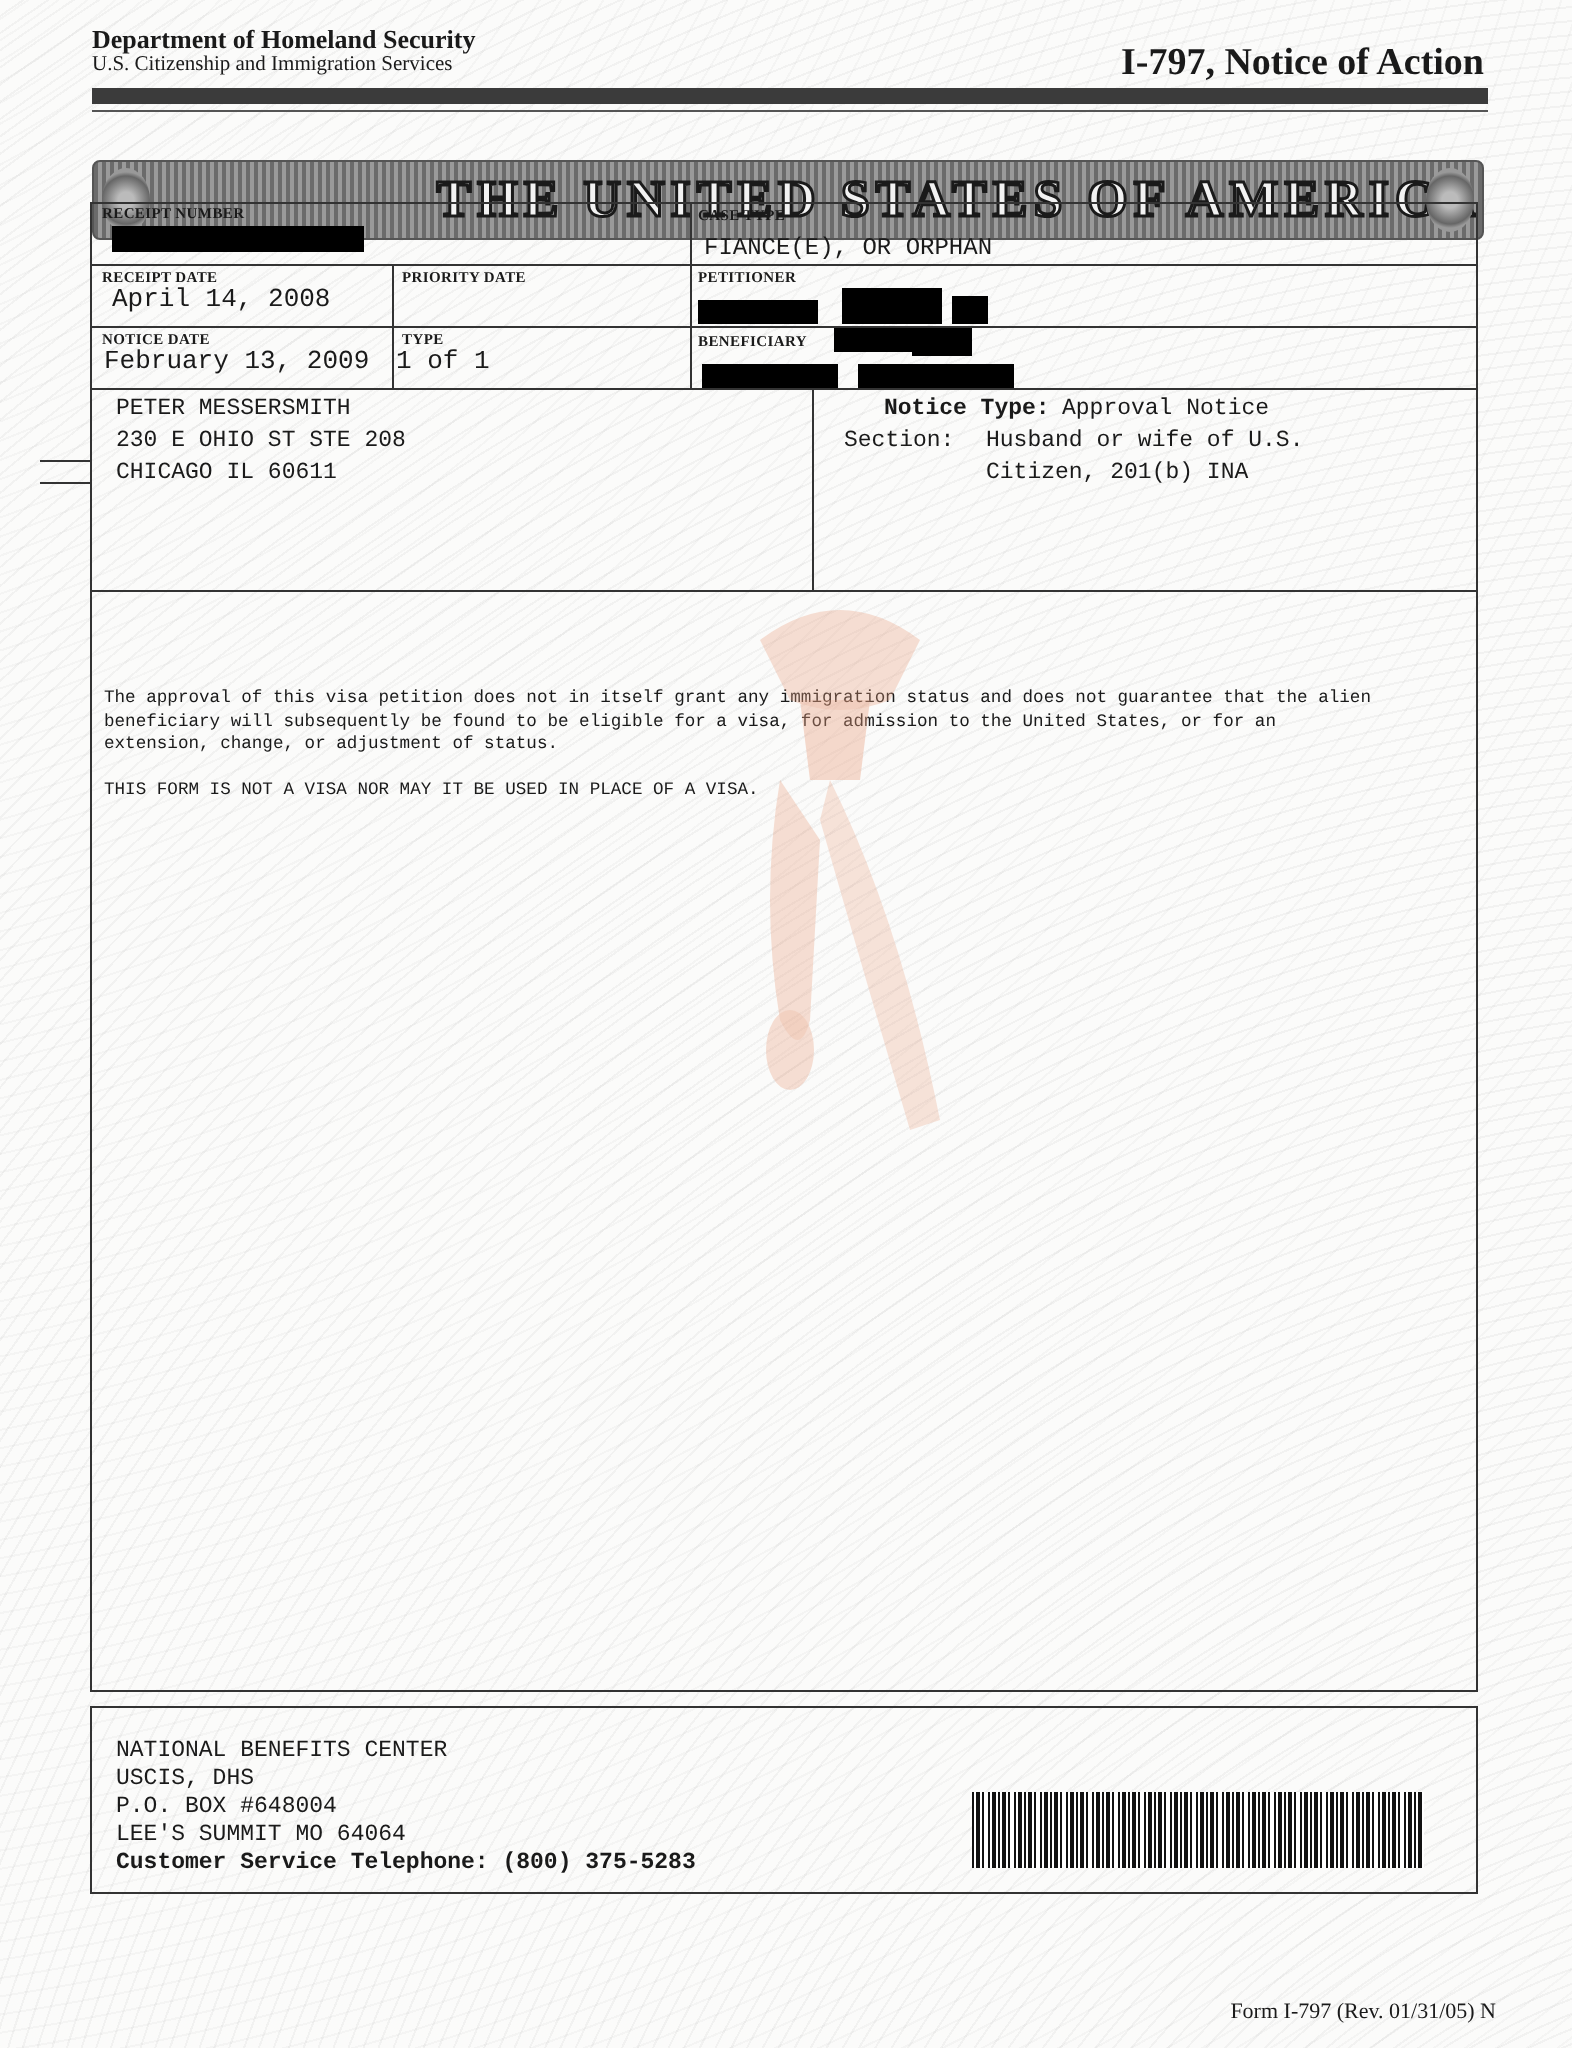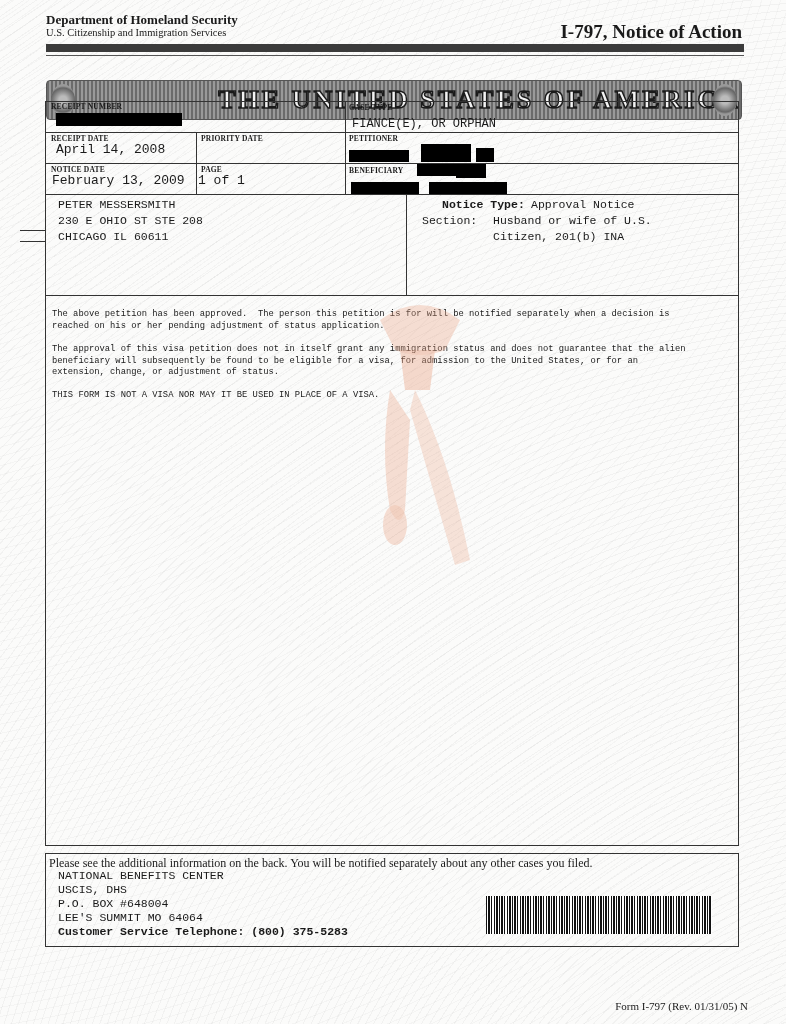--- a/index.html
+++ b/index.html
@@ -71,59 +71,56 @@
   <div class="lbl" style="left:5px;top:32px">RECEIPT DATE</div>
   <div class="val" style="left:10px;top:40px">April 14, 2008</div>
   <div class="lbl" style="left:155px;top:32px">PRIORITY DATE</div>
   <div class="lbl" style="left:303px;top:32px">PETITIONER</div>
   <div class="redact" style="left:303px;top:48px;width:60px;height:12px"></div>
   <div class="redact" style="left:375px;top:42px;width:50px;height:18px"></div>
   <div class="redact" style="left:430px;top:46px;width:18px;height:14px"></div>
 
   <div class="lbl" style="left:5px;top:63px">NOTICE DATE</div>
   <div class="val" style="left:6px;top:71px">February 13, 2009</div>
-  <div class="lbl" style="left:155px;top:63px">PAGE</div>
+  <div class="lbl" style="left:155px;top:63px">TYPE</div>
   <div class="val" style="left:152px;top:71px">1 of 1</div>
   <div class="lbl" style="left:303px;top:64px">BENEFICIARY</div>
   <div class="redact" style="left:371px;top:62px;width:60px;height:12px"></div>
   <div class="redact" style="left:410px;top:62px;width:30px;height:14px"></div>
   <div class="redact" style="left:305px;top:80px;width:68px;height:12px"></div>
   <div class="redact" style="left:383px;top:80px;width:78px;height:12px"></div>
 
   <div class="val" style="left:12px;top:96px;font-size:11.5px">PETER MESSERSMITH</div>
   <div class="val" style="left:12px;top:112px;font-size:11.5px">230 E OHIO ST STE 208</div>
   <div class="val" style="left:12px;top:128px;font-size:11.5px">CHICAGO IL 60611</div>
 
   <div class="val" style="left:396px;top:96px;font-size:11.5px;font-weight:bold">Notice Type:</div>
   <div class="val" style="left:485px;top:96px;font-size:11.5px">Approval Notice</div>
   <div class="val" style="left:376px;top:112px;font-size:11.5px">Section:</div>
   <div class="val" style="left:447px;top:112px;font-size:11.5px">Husband or wife of U.S.</div>
   <div class="val" style="left:447px;top:128px;font-size:11.5px">Citizen, 201(b) INA</div>
 
-  <div class="body" style="left:6px;top:207px">The above petition has been approved.  The person this petition is for will be notified separately when a decision is
-reached on his or her pending adjustment of status application.</div>
   <div class="body" style="left:6px;top:242px">The approval of this visa petition does not in itself grant any immigration status and does not guarantee that the alien
 beneficiary will subsequently be found to be eligible for a visa, for admission to the United States, or for an
 extension, change, or adjustment of status.</div>
   <div class="body" style="left:6px;top:288px">THIS FORM IS NOT A VISA NOR MAY IT BE USED IN PLACE OF A VISA.</div>
 </div>
 
 <div class="margin-tick" style="top:230px"></div>
 <div class="margin-tick" style="top:241px"></div>
 
 <svg class="torch" viewBox="0 0 120 300">
   <path d="M20 40 Q60 10 100 40 L85 70 Q60 80 35 70 Z" fill="#e8a080" opacity="0.6"></path>
   <path d="M40 70 L75 70 L70 110 L45 110 Z" fill="#e8a080" opacity="0.7"></path>
   <path d="M30 110 Q20 170 30 230 Q40 250 45 230 L50 140 Z" fill="#e8a080" opacity="0.6"></path>
   <path d="M55 110 Q90 180 110 280 L95 285 Q70 200 50 130 Z" fill="#e8a080" opacity="0.5"></path>
   <ellipse cx="35" cy="245" rx="12" ry="20" fill="#e8a080" opacity="0.6"></ellipse>
 </svg>
 
 <div class="abs footbox">
-  <div class="foothead">Please see the additional information on the back.  You will be notified separately about any other cases you filed.</div>
   <div class="footline" style="top:15px">NATIONAL BENEFITS CENTER</div>
   <div class="footline" style="top:29px">USCIS, DHS</div>
   <div class="footline" style="top:43px">P.O. BOX #648004</div>
   <div class="footline" style="top:57px">LEE'S SUMMIT MO 64064</div>
   <div class="footline" style="top:71px;font-weight:bold">Customer Service Telephone: (800) 375-5283</div>
   <div class="barcode"></div>
 </div>
 
 <div class="abs revision">Form I-797 (Rev. 01/31/05) N</div>
 

